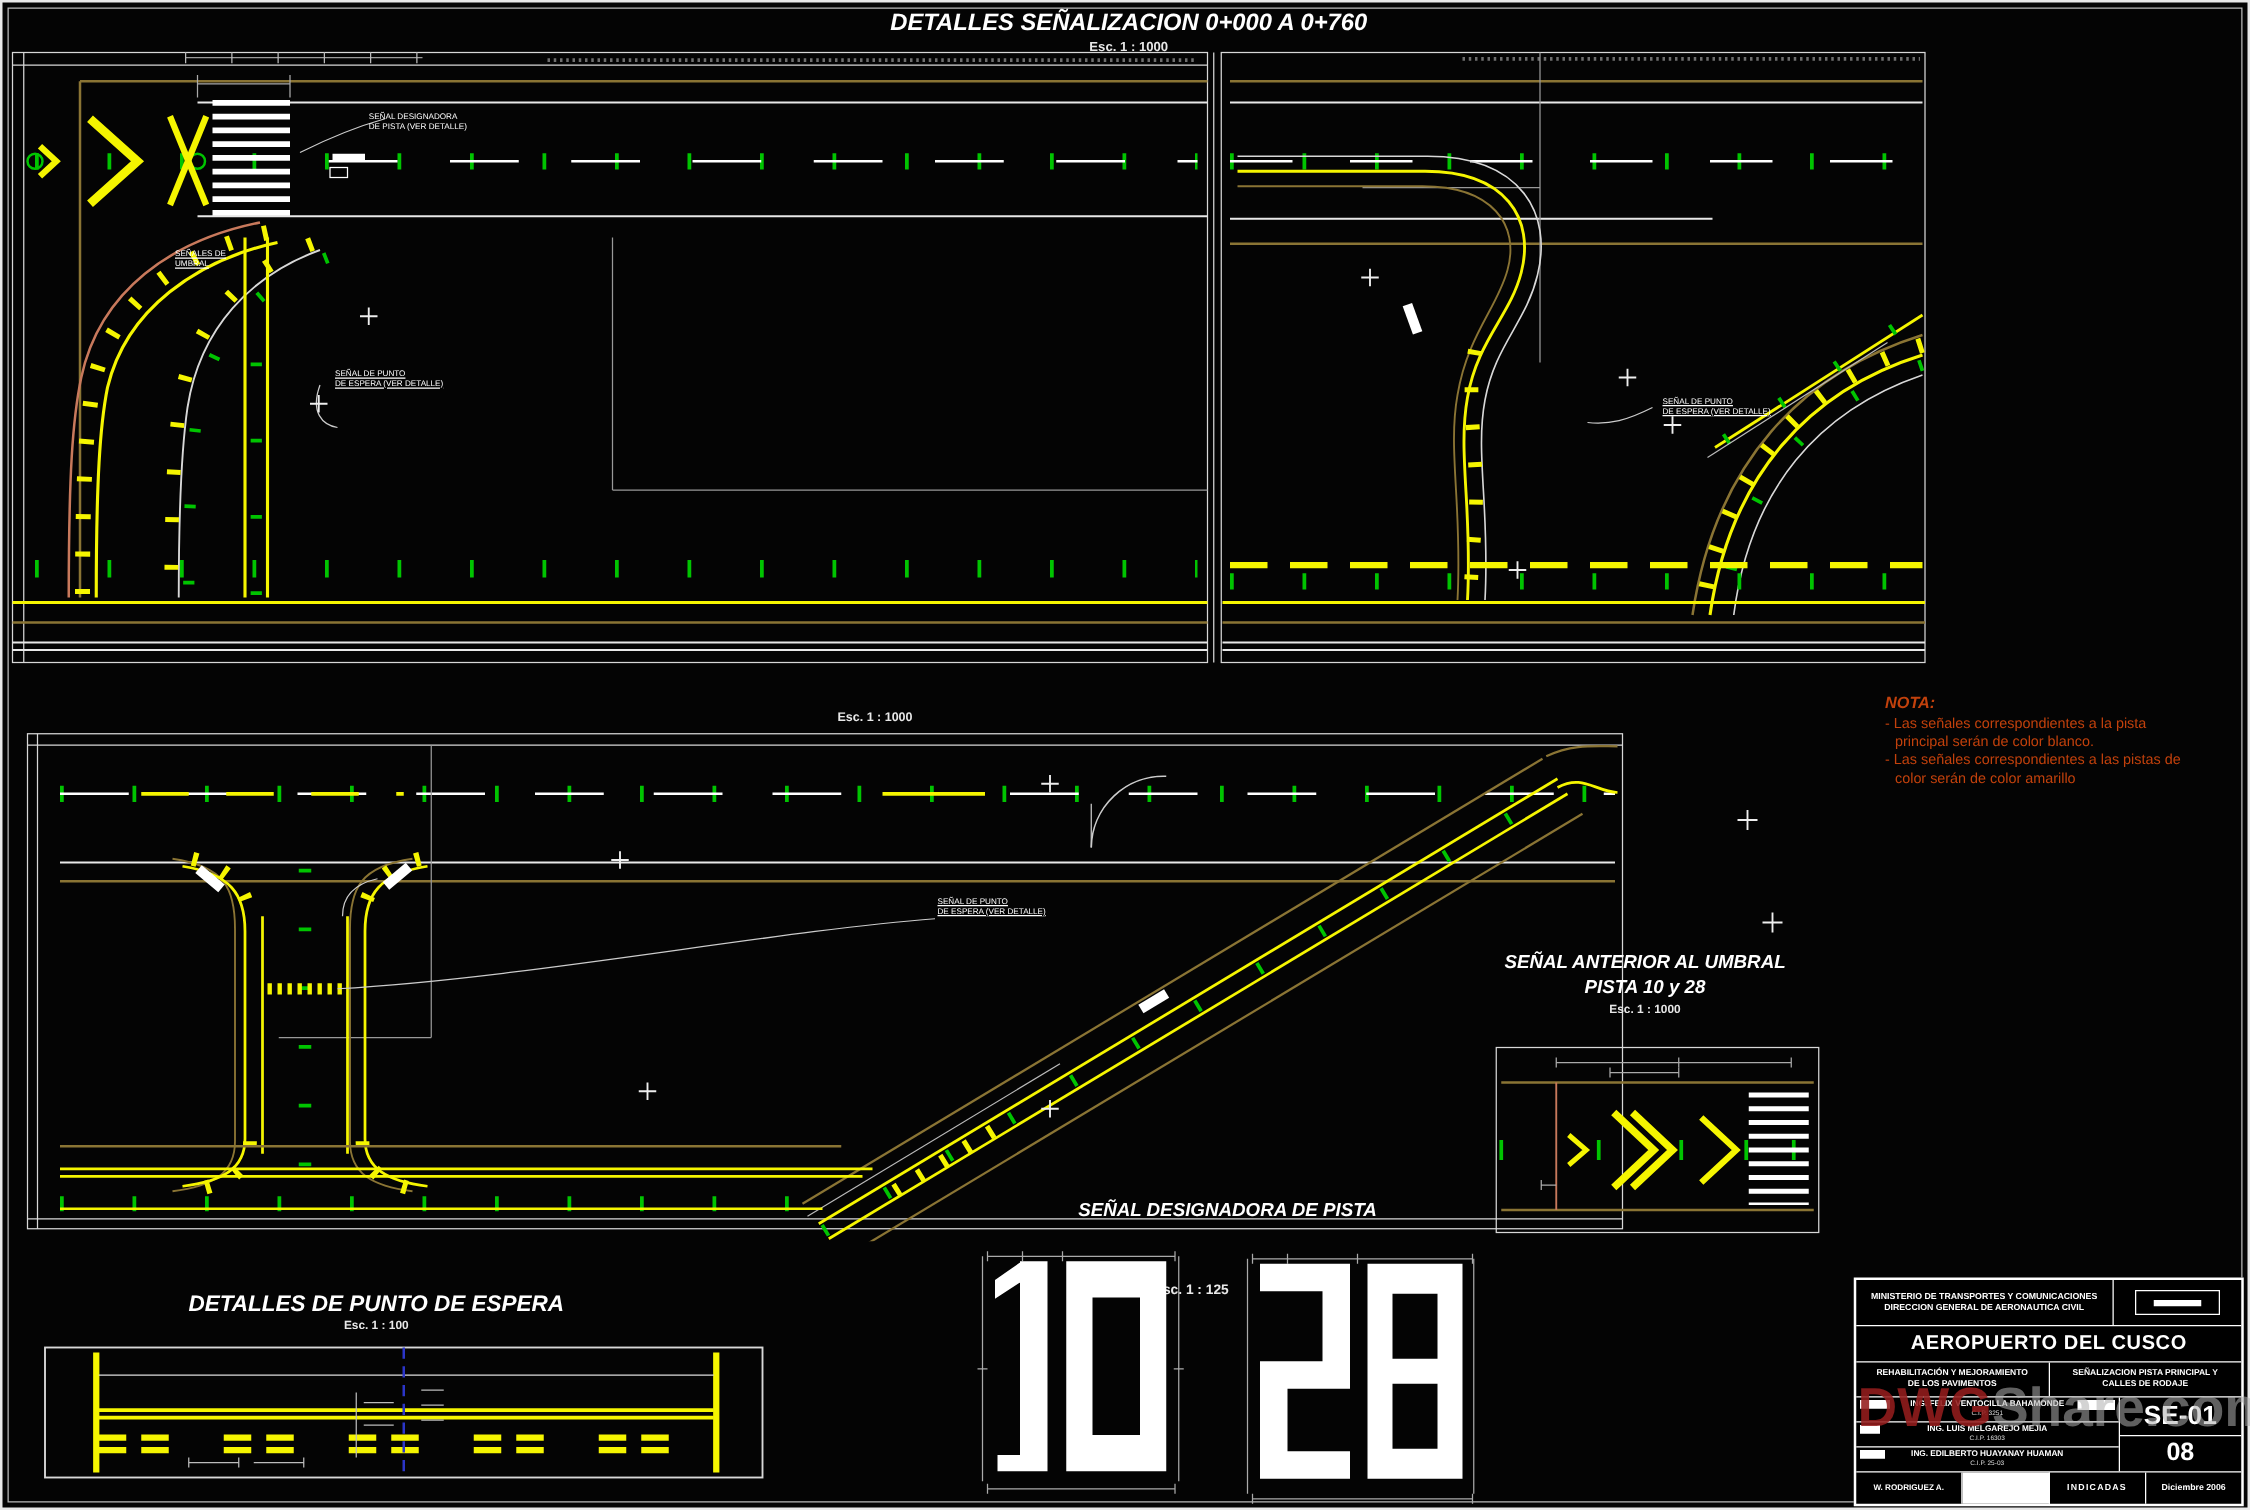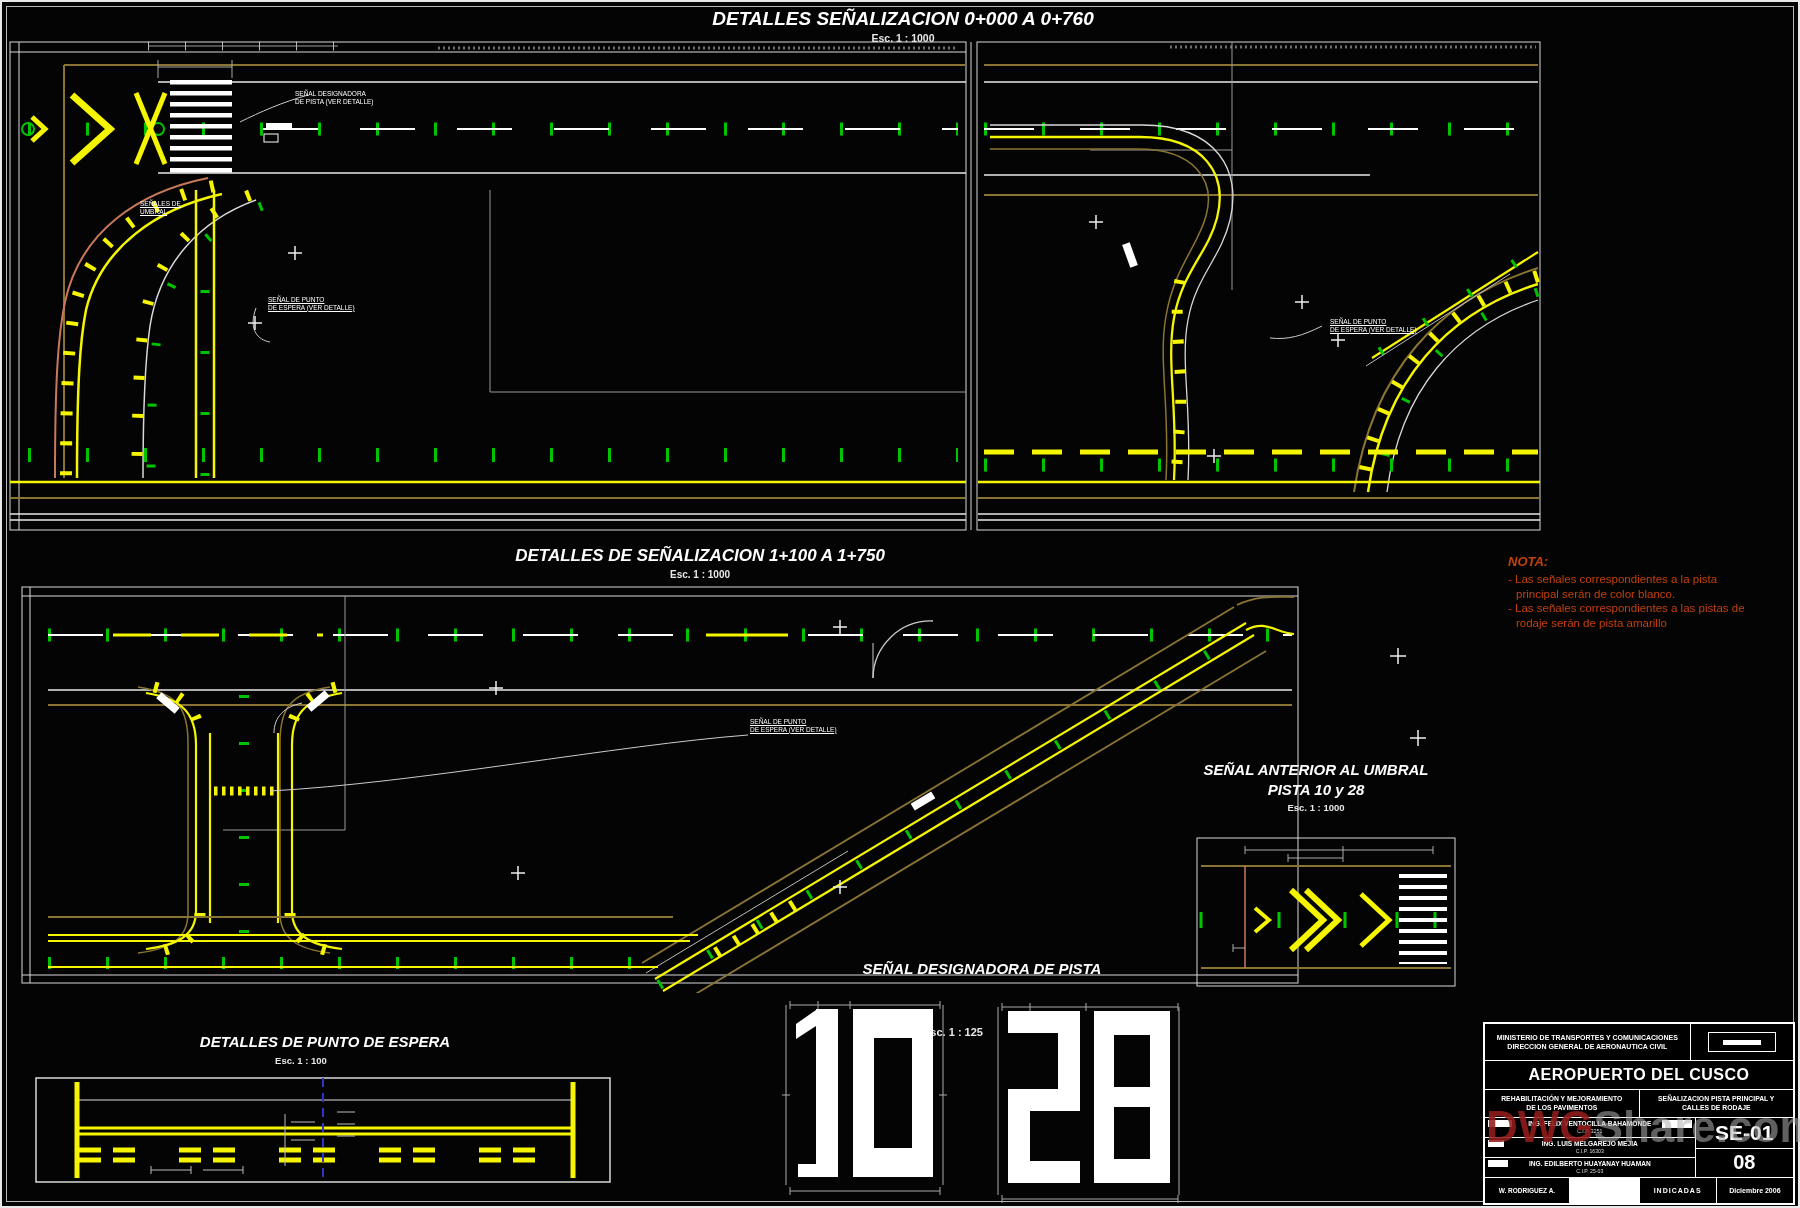--- a/index.html
+++ b/index.html
@@ -163,29 +163,28 @@
     <g>
       <line x1="14" y1="412" x2="568" y2="412" stroke="#f5f500" stroke-width="5" stroke-dasharray="30 18"></line>
       <line x1="14" y1="425" x2="566" y2="425" stroke="#00c400" stroke-width="13" stroke-dasharray="3 55"></line>
       <line x1="8" y1="442" x2="570" y2="442" stroke="#f5f500" stroke-width="2.5"></line>
       <line x1="8" y1="458" x2="570" y2="458" stroke="#8a7434" stroke-width="2"></line>
       <line x1="8" y1="474" x2="570" y2="474" stroke="#e8e8e8" stroke-width="1.5"></line>
       <line x1="8" y1="480" x2="570" y2="480" stroke="#e8e8e8" stroke-width="1.5"></line>
     </g>
   </svg>
 
-  <div class="title" style="left:350px;top:546px;width:700px;font-size:17px;">DETALLES DE SEÑALIZACION 1+100 A 1+750</div>
   <div class="scale" style="left:350px;top:569px;width:700px;font-size:10px;">Esc. 1 : 1000</div>
 
   <div class="nota">
     <div class="nota-h">NOTA:</div>
     <div class="nota-l">- Las señales correspondientes a la pista</div>
     <div class="nota-l ind">principal serán de color blanco.</div>
     <div class="nota-l">- Las señales correspondientes a las pistas de</div>
-    <div class="nota-l ind">rodaje serán de pista amarillo</div>
+    <div class="nota-l ind">color serán de color amarillo</div>
   </div>
 
   <svg class="abs" style="left:18px;top:583px;" width="1284" height="410" viewBox="0 0 1284 410">
     <g>
       <rect x="4" y="4" width="1276" height="396" fill="none" stroke="#d8d8d8"></rect>
       <line x1="12" y1="4" x2="12" y2="400" stroke="#d8d8d8"></line>
       <line x1="4" y1="13" x2="1280" y2="13" stroke="#d8d8d8"></line>
       <line x1="4" y1="392" x2="1280" y2="392" stroke="#d8d8d8"></line>
     </g>
     <g>
@@ -306,21 +305,21 @@
       <path transform="translate(163,14)" fill-rule="evenodd" d="M0 0 H80 V168 H0 Z M21 29 H59 V139 H21 Z"></path>
     </g>
     <g fill="#fff">
       <path transform="translate(318,16)" d="M0 0 L72 0 L72 100 L22 100 L22 150 L72 150 L72 172 L0 172 L0 78 L50 78 L50 22 L0 22 Z"></path>
     </g>
     <g fill="#fff">
       <path transform="translate(404,16)" fill-rule="evenodd" d="M0 0 H76 V172 H0 Z M20 24 H56 V76 H20 Z M20 96 H56 V148 H20 Z"></path>
     </g>
   </svg>
 
-  <div class="title" style="left:0px;top:1033px;width:602px;font-size:15px;padding-left:24px;">DETALLES DE PUNTO DE ESPERA</div>
+  <div class="title" style="left:0px;top:1033px;width:602px;font-size:18px;">DETALLES DE PUNTO DE ESPERA</div>
   <div class="scale" style="left:0px;top:1055px;width:602px;font-size:9.5px;">Esc. 1 : 100</div>
 
   <svg class="abs" style="left:33px;top:1070px;" width="580" height="120" viewBox="0 0 580 120">
     <rect x="3" y="8" width="574" height="104" fill="none" stroke="#d8d8d8" stroke-width="1.5"></rect>
     <g>
       <line x1="44" y1="12" x2="44" y2="108" stroke="#f5f500" stroke-width="5"></line>
       <line x1="540" y1="12" x2="540" y2="108" stroke="#f5f500" stroke-width="5"></line>
       <line x1="46" y1="30" x2="538" y2="30" stroke="#ddd" stroke-width="1"></line>
       <line x1="46" y1="58" x2="538" y2="58" stroke="#f5f500" stroke-width="3"></line>
       <line x1="46" y1="64" x2="538" y2="64" stroke="#f5f500" stroke-width="3"></line>

